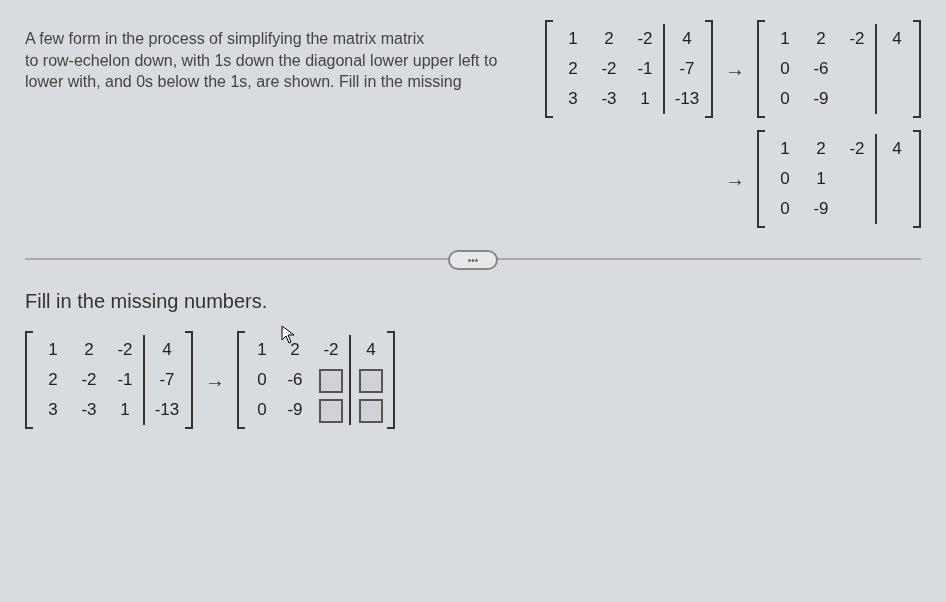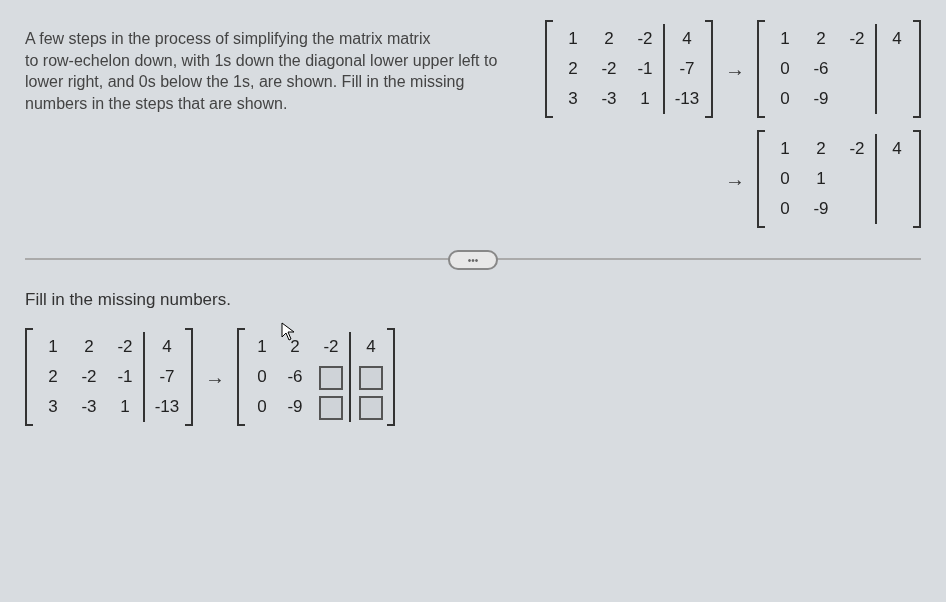--- a/index.html
+++ b/index.html
@@ -83,21 +83,21 @@
       display: flex;
       align-items: center;
       justify-content: center;
       font-size: 10px;
       color: #666;
     }
     .bottom-section {
       padding-top: 10px;
     }
     .subheading {
-      font-size: 17px;
+      font-size: 20px;
       margin-bottom: 18px;
       color: #333;
     }
     .input-box {
       display: inline-block;
       width: 24px;
       height: 24px;
       border: 2px solid #555;
       background: #cfd3d8;
       vertical-align: middle;
@@ -114,24 +114,23 @@
       flex-direction: column;
       gap: 12px;
       align-items: flex-end;
     }
   </style>
 </head>
 <body>
 
 <div class="top-section">
   <div class="instructions">
-    <span>A few steps in the process of </span><span class="underline">simplifying</span><span> the matrix matrix</span><br>
+    <span>A few form in the process of </span><span class="underline">simplifying</span><span> the matrix matrix</span><br>
     <span>to </span><span class="underline">row-echelon down</span><span>, with 1s down the diagonal lower upper left to</span><br>
-    <span>lower right, and 0s below the 1s, are shown. Fill in the missing</span><br>
-    <span>numbers in the steps that are shown.</span>
+    <span>lower with, and 0s below the 1s, are shown. Fill in the missing</span><br>
   </div>
 
   <div class="matrix-block-right">
     <div class="matrix-row">
       <div class="matrix">
         <div class="bracket left"></div>
         <div class="matrix-body cols4">
           <div class="cell">1</div>
           <div class="cell">2</div>
           <div class="cell">-2</div>

